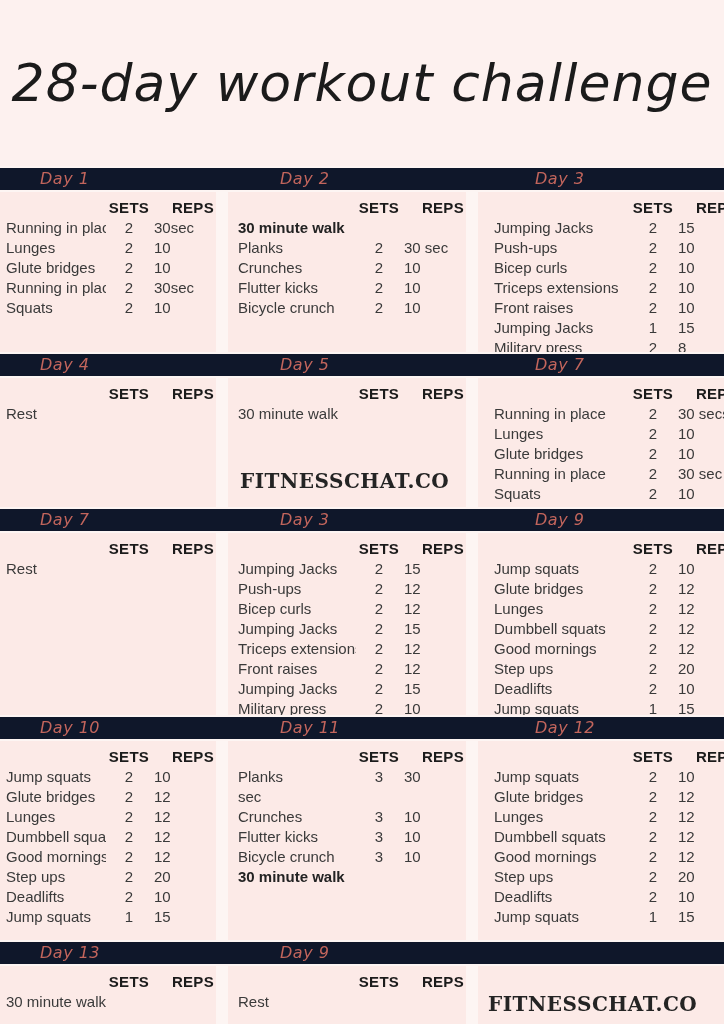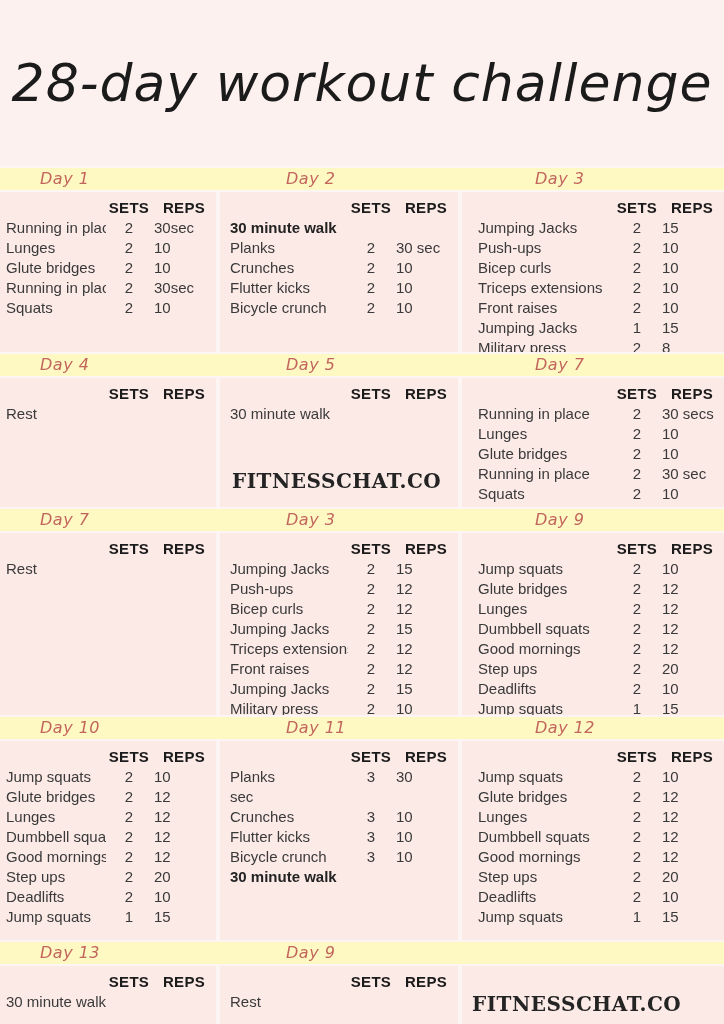--- a/index.html
+++ b/index.html
@@ -24,43 +24,43 @@
     font-weight:500;
     font-size:52px;
     letter-spacing:1px;
     color:#1b1b1b;
     white-space:nowrap;
   }
   
   .band{
     position:relative;
     height:26px;
-    background:#fef9c3;
+    background:#0f172a;
     border-top:2px solid #fdf5f3;
     border-bottom:2px solid #fdf5f3;
     box-sizing:border-box;
     padding-left:44px;
   }
   .band .day-label{
     position:absolute;top:1px;
     font-family:"DejaVu Sans", sans-serif;
     font-style:italic;
     font-size:16px;
     color:#c2655c;
     letter-spacing:0.5px;
     white-space:nowrap;
   }
   .band .day-label.c0{left:40px;}
-  .band .day-label.c1{left:286px;}
+  .band .day-label.c1{left:280px;}
   .band .day-label.c2{left:535px;text-align:center;}
   
   .row-content{
     display:grid;
     grid-template-columns:216px 238px 262px;
-    column-gap:4px;
+    column-gap:12px;
     background:#fdf5f3;
   }
   .row-content.r0{height:160px;}
   .row-content.r1{height:129px;}
   .row-content.r2{height:182px;}
   .row-content.r3{height:199px;}
   .row-content.r4{height:58px;}
   .cell{
     background:#fceae7;
     position:relative;
@@ -74,21 +74,21 @@
   .hdr-row,.ex-row{
     display:grid;
     grid-template-columns:1fr 46px 62px;
     align-items:baseline;
   }
   .hdr-row{height:24px;align-items:center;}
   .hdr-row .h-sets,.hdr-row .h-reps{
     font-weight:700;font-size:15px;color:#1b1b1b;letter-spacing:0.3px;
   }
   .hdr-row .h-sets{text-align:center;}
-  .hdr-row .h-reps{text-align:center;padding-left:2px;}
+  .hdr-row .h-reps{text-align:right;padding-left:2px;}
   .ex-row{height:20px;font-size:15px;}
   .ex-row .ex-name{white-space:nowrap;overflow:hidden;}
   .ex-row .ex-sets{text-align:center;}
   .ex-row .ex-reps{text-align:left;padding-left:2px;white-space:nowrap;}
   .ex-row.bold .ex-name{font-weight:700;color:#232323;}
   .watermark{
     position:absolute;
     font-family:"DejaVu Serif", serif;
     font-weight:700;
     font-size:20px;

